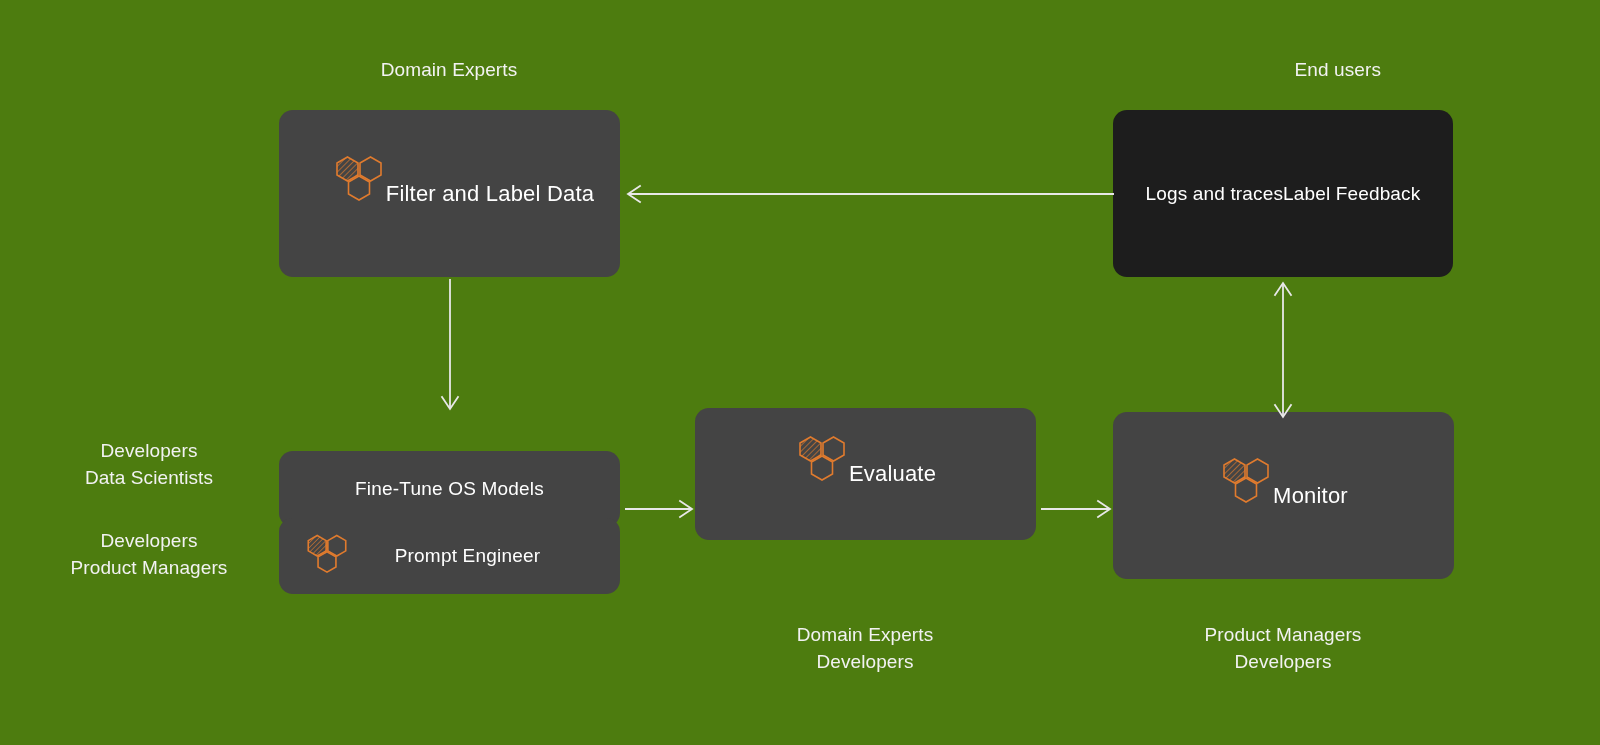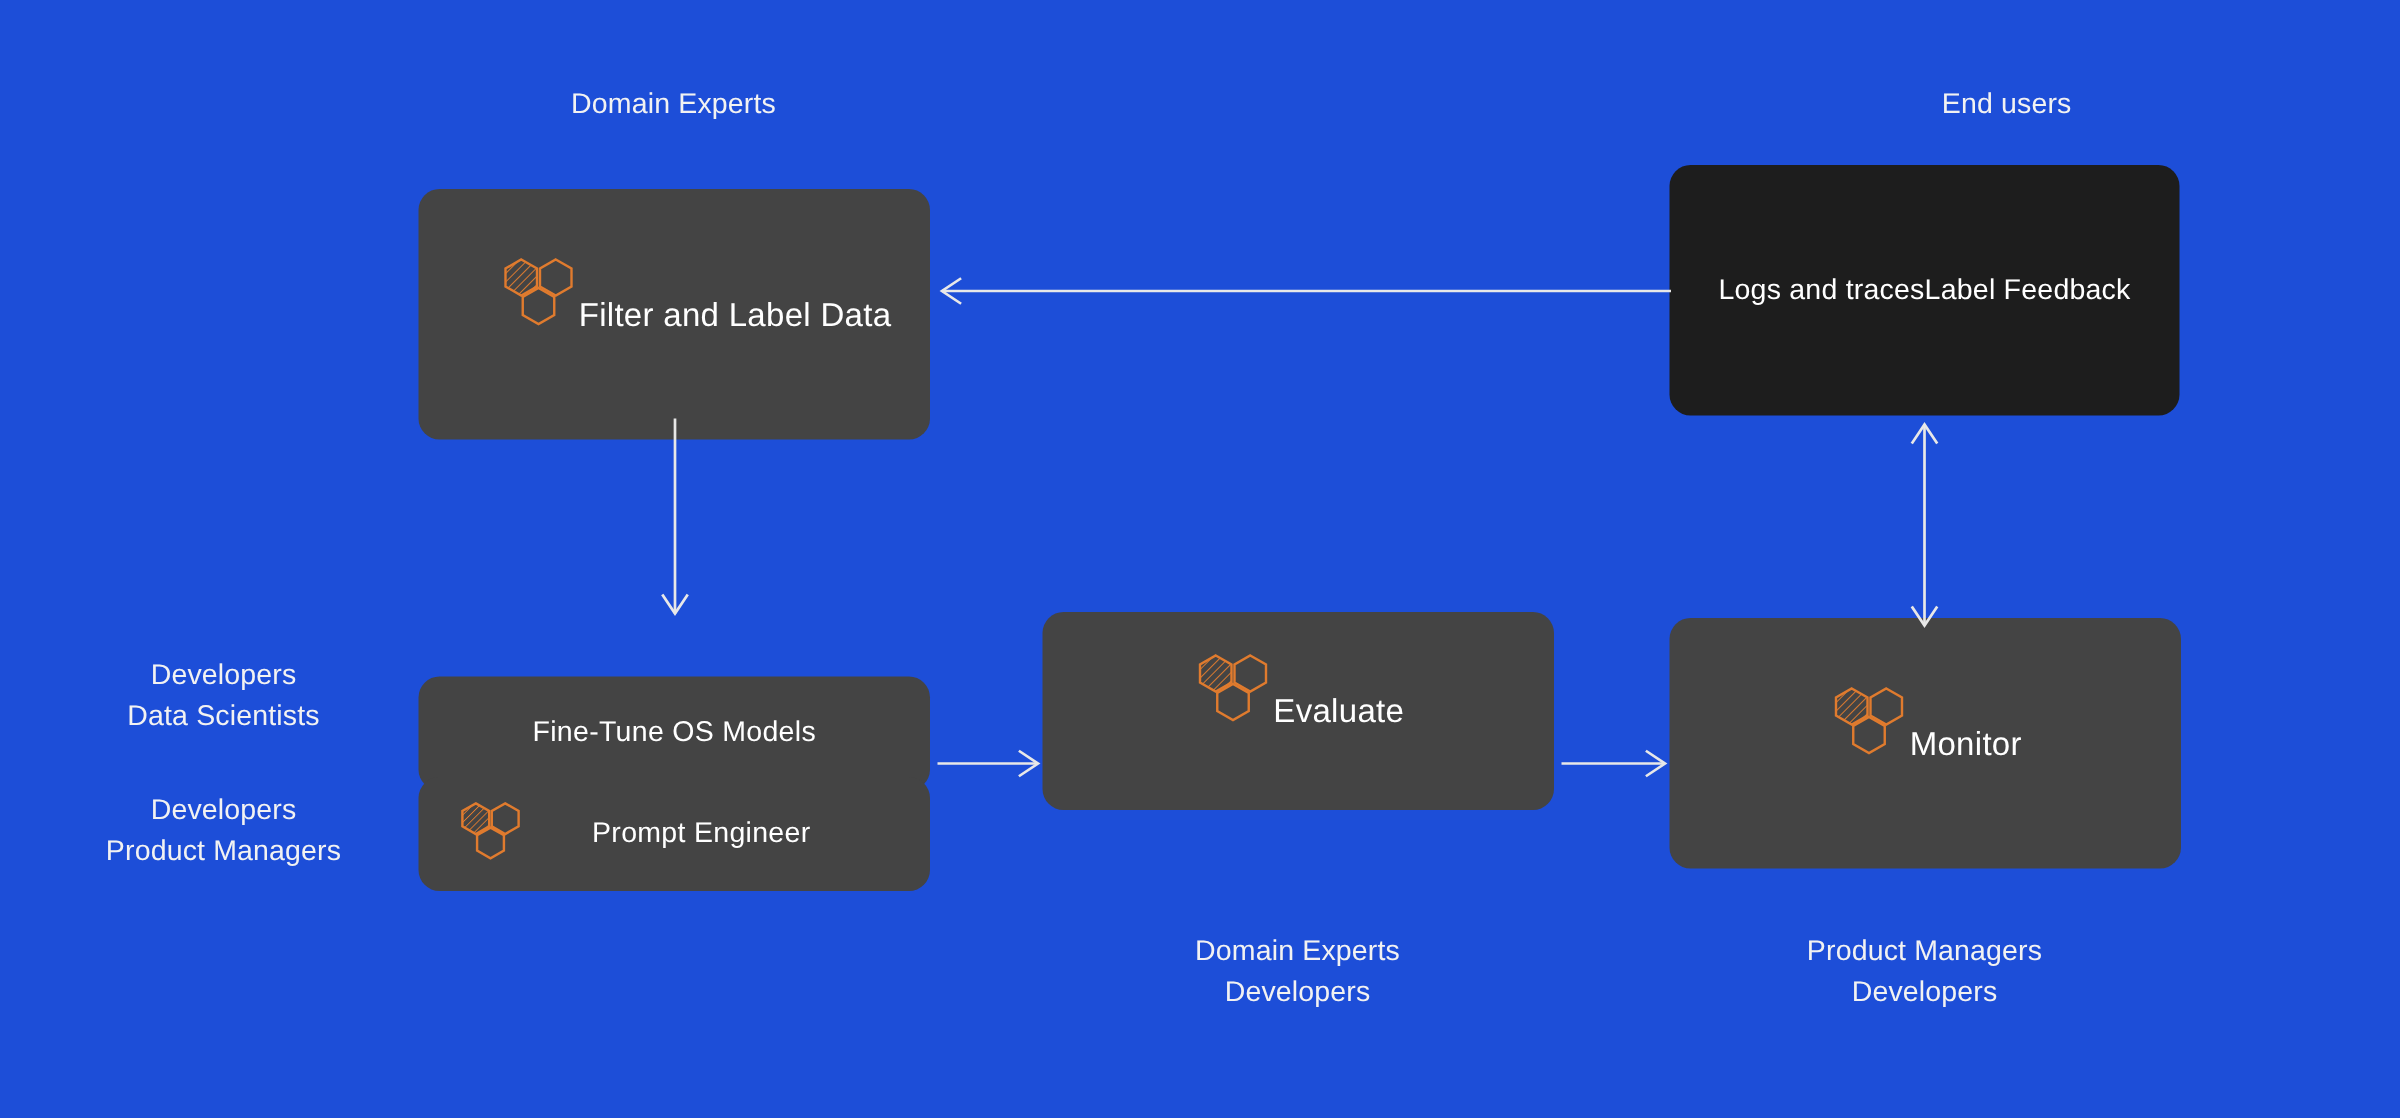--- a/index.html
+++ b/index.html
@@ -8,21 +8,21 @@
     background: #000000;
   }
   body {
     font-family: "Liberation Sans", sans-serif;
     color: #ffffff;
   }
   #canvas {
     position: relative;
     width: 1600px;
     height: 745px;
-    background: #1d4ed8;
+    background: #4d7c0f;
     overflow: hidden;
   }
   .abs { position: absolute; }
 
   
   .role-label {
     font-size: 19px;
     line-height: 27px;
     color: #f2f2f2;
     text-align: center;
@@ -94,21 +94,21 @@
   <div class="abs role-label" style="left:349px; top:56px; width:200px;">Domain Experts</div>
 
   <div class="abs role-label" style="left:1181px; top:56px; width:200px;text-align:right;">End users</div>
 
   <div class="abs role-label" style="left:29px; top:437px; width:240px;">Developers
 Data Scientists</div>
 
   <div class="abs role-label" style="left:29px; top:527px; width:240px;">Developers
 Product Managers</div>
 
-  <div class="abs card card-gray card-stack" style="left:279px; top:126px; width:341px; height:167px;padding-left:27px;">
+  <div class="abs card card-gray card-stack" style="left:279px; top:110px; width:341px; height:167px;padding-left:27px;">
     <span class="hex">
       <svg width="54" height="54" viewBox="0 0 54 54">
         <defs>
           <pattern id="hatchA" patternUnits="userSpaceOnUse" width="4" height="4" patternTransform="rotate(45)">
             <line x1="0" y1="0" x2="0" y2="4" stroke="#e07b2e" stroke-width="1.3"></line>
           </pattern>
         </defs>
         <polygon points="15.5,3 26,9 26,21 15.5,27 5,21 5,9" fill="url(#hatchA)" stroke="#e07b2e" stroke-width="1.6"></polygon>
         <polygon points="38.5,3 49,9 49,21 38.5,27 28,21 28,9" fill="none" stroke="#e07b2e" stroke-width="1.6"></polygon>
         <polygon points="27,22 37.5,28 37.5,40 27,46 16.5,40 16.5,28" fill="none" stroke="#e07b2e" stroke-width="1.6"></polygon>

